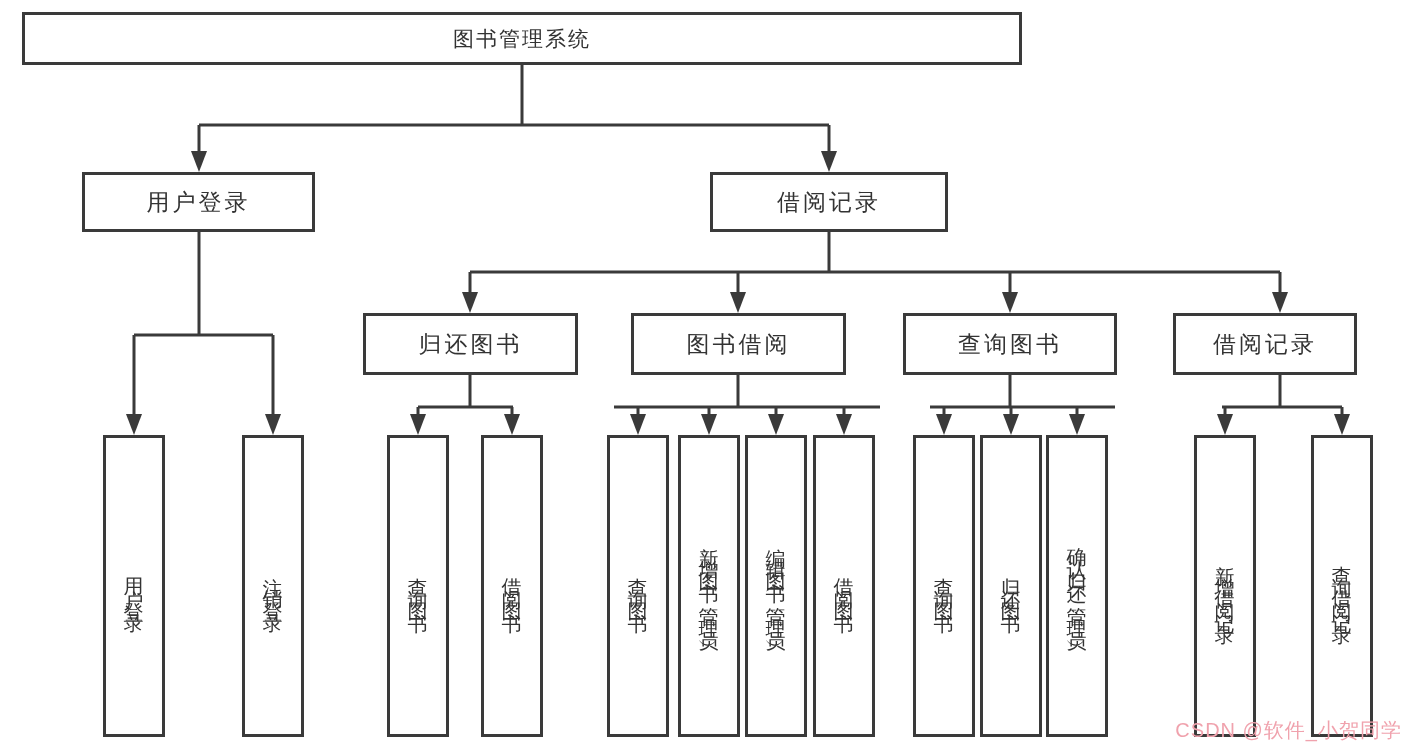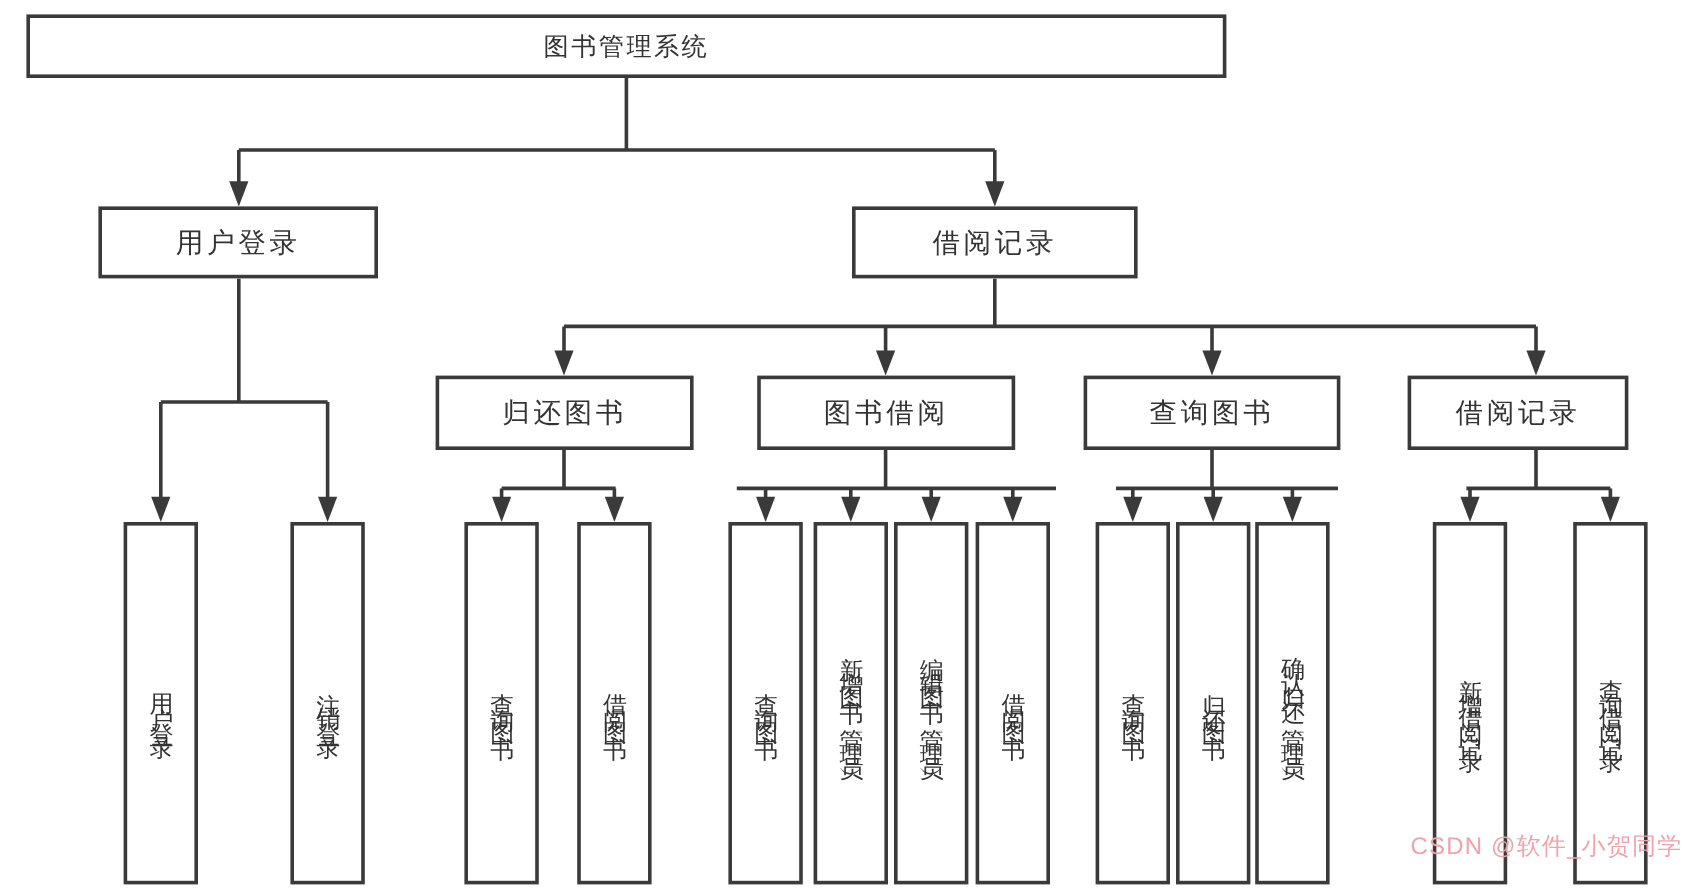--- a/index.html
+++ b/index.html
@@ -17,21 +17,21 @@
     font-family:Liberation Serif, serif;
   }
   .node-root{font-size:21px;letter-spacing:2px;}
   .node-h{font-size:23px;letter-spacing:3px;}
   .node-leaf{}
   .vtext{
     writing-mode:vertical-rl;text-orientation:mixed;
     font-size:20px;letter-spacing:12px;line-height:1.1;
   }
   .watermark{
-    position:absolute;right:3px;top:692px;z-index:10;
+    position:absolute;right:3px;top:717px;z-index:10;
     font-size:20px;letter-spacing:1px;color:#f0a2ad;
     white-space:nowrap;
   }
 </style>
 </head>
 <body>
 
 <svg class="connector-layer" width="1405" height="747" viewBox="0 0 1405 747">
   <g stroke="#3a3a3a" stroke-width="3" fill="none">
 

